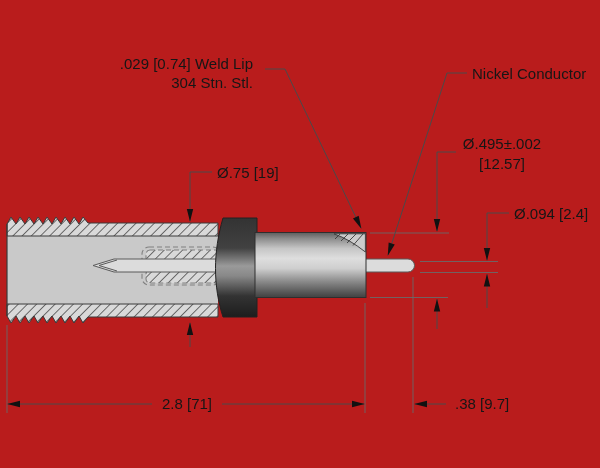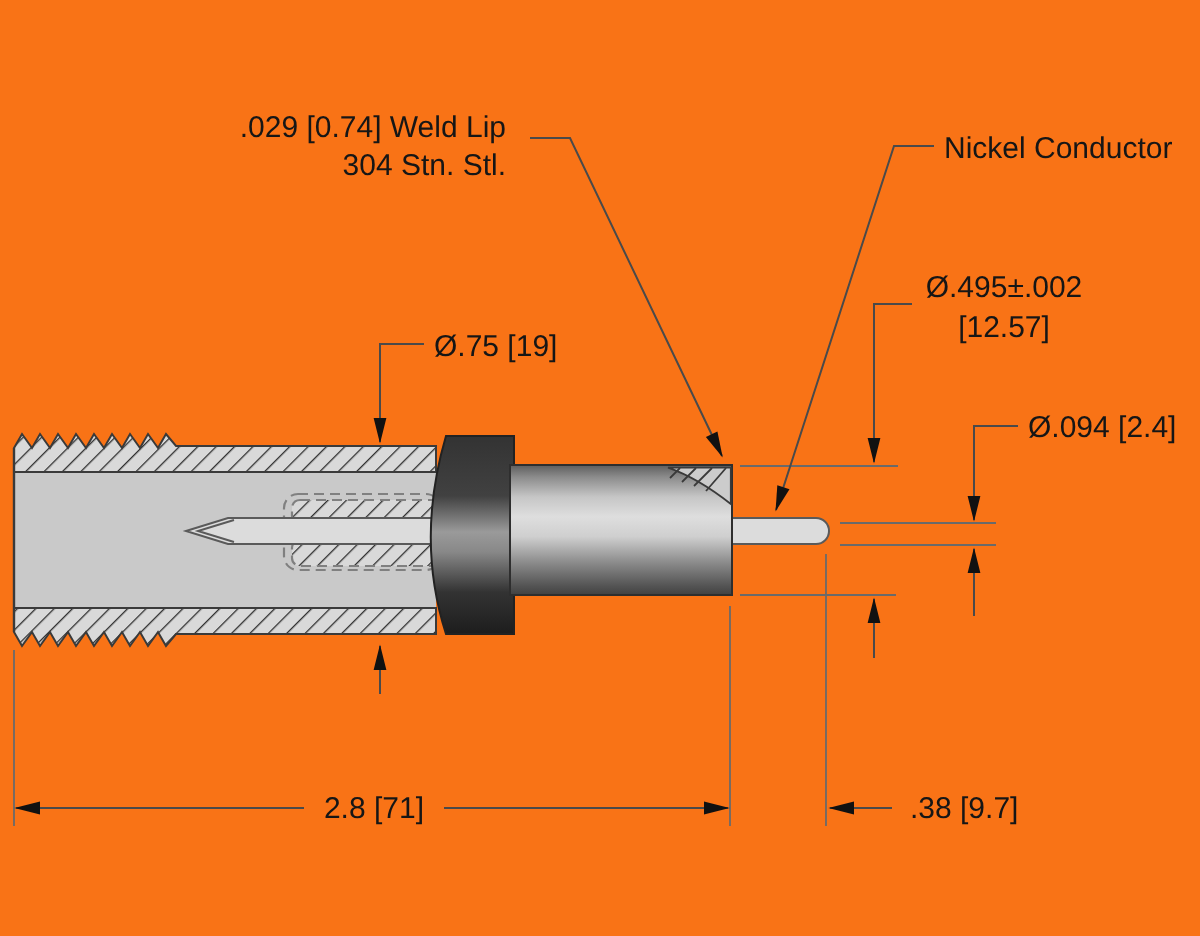--- a/index.html
+++ b/index.html
@@ -1,19 +1,19 @@
 <!DOCTYPE html>
 <html><head>
 <meta charset="utf-8">
 <style>
   html,body{margin:0;padding:0;background:#ffffff;}
   .canvas{
     position:relative;
     width:600px;height:468px;
-    background:#f97316;
+    background:#b91c1c;
     font-family:"Liberation Sans", sans-serif;
     overflow:hidden;
   }
   svg text{
     font-family:"Liberation Sans", sans-serif;
     font-size:15px;
     fill:#161616;
   }
 </style>
 </head>

